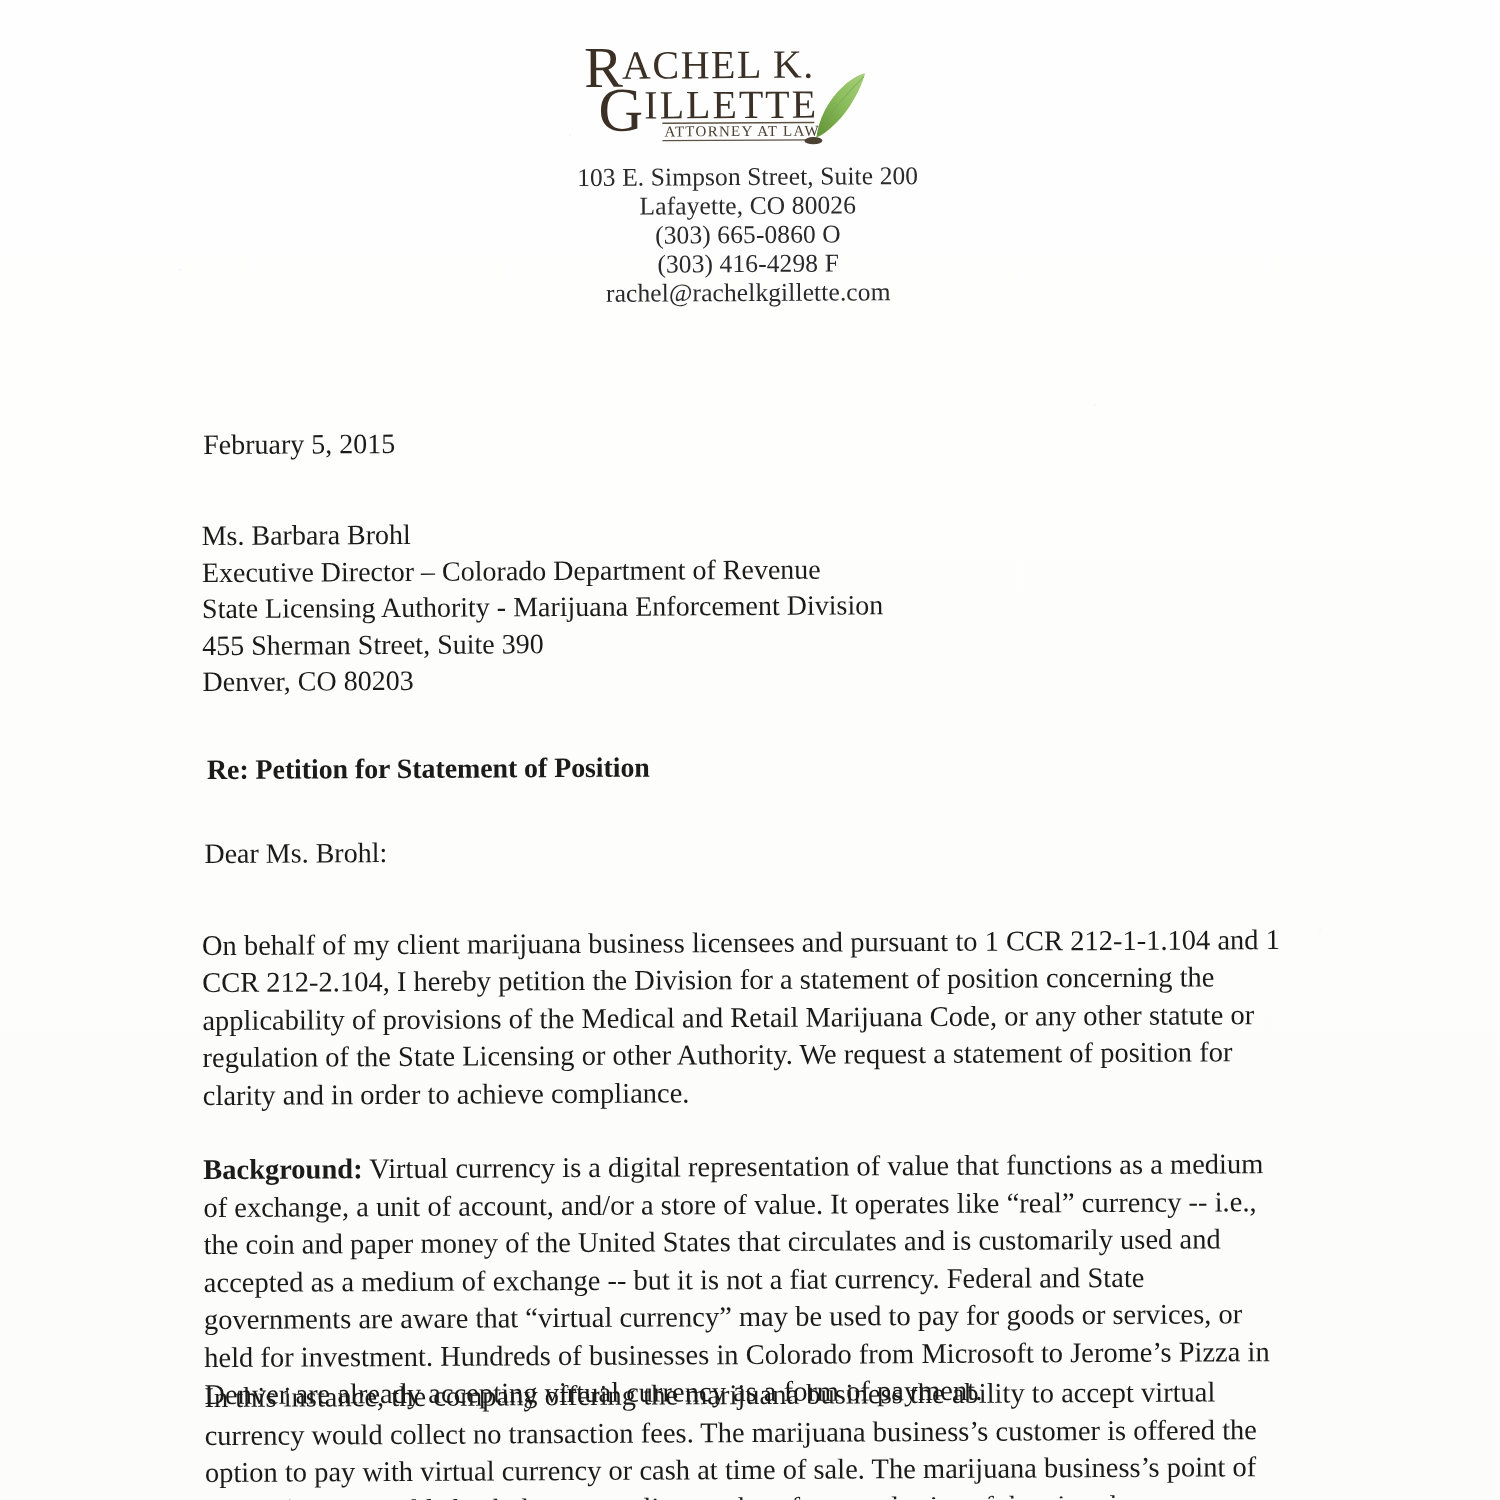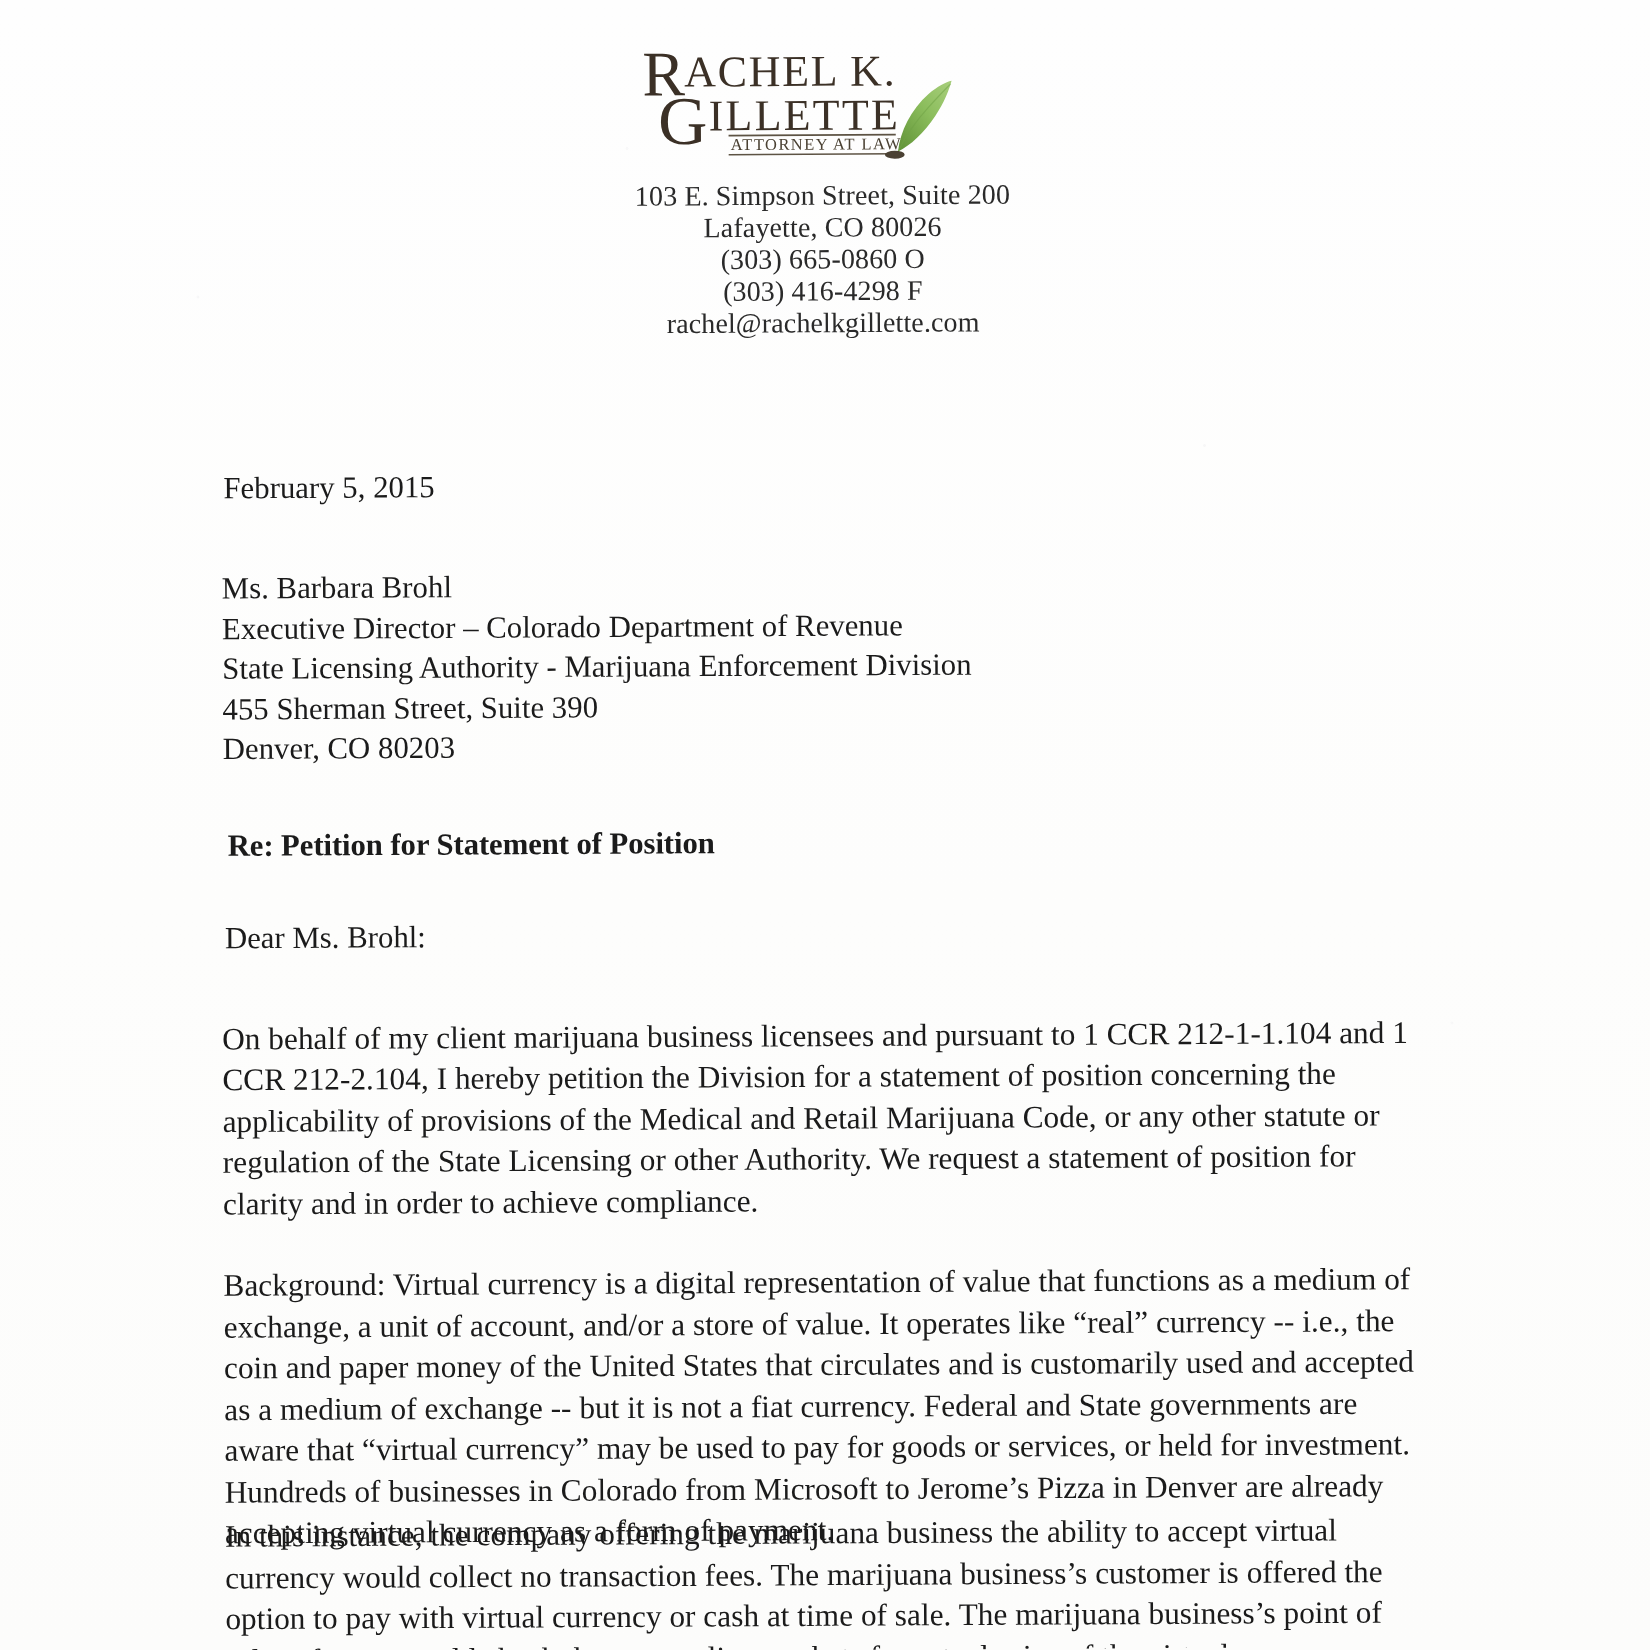--- a/index.html
+++ b/index.html
@@ -95,21 +95,21 @@
     line-height: 34px;
     margin: 0 0 56px 3px;
   }
   .para {
     font-size: 28.5px;
     line-height: 37.5px;
     margin: 0 0 37px 0;
     text-align: left;
     hyphens: none;
   }
-  .para .lead { font-weight: normal; }
+  .para .lead { font-weight: bold; }
 
   
   .clip-bottom {
     position: absolute;
     left: 200px;
     top: 1376px;
     width: 1095px;
     height: 124px;
     overflow: hidden;
   }

